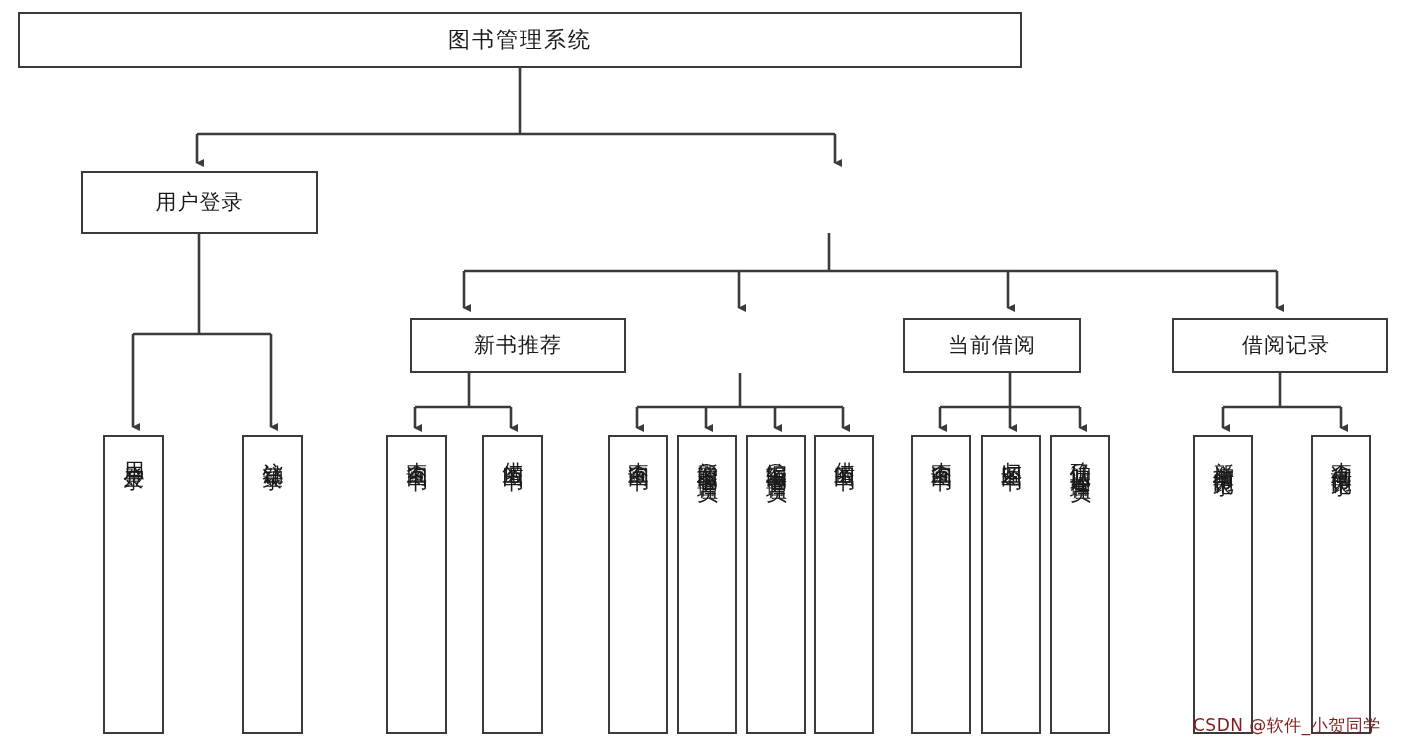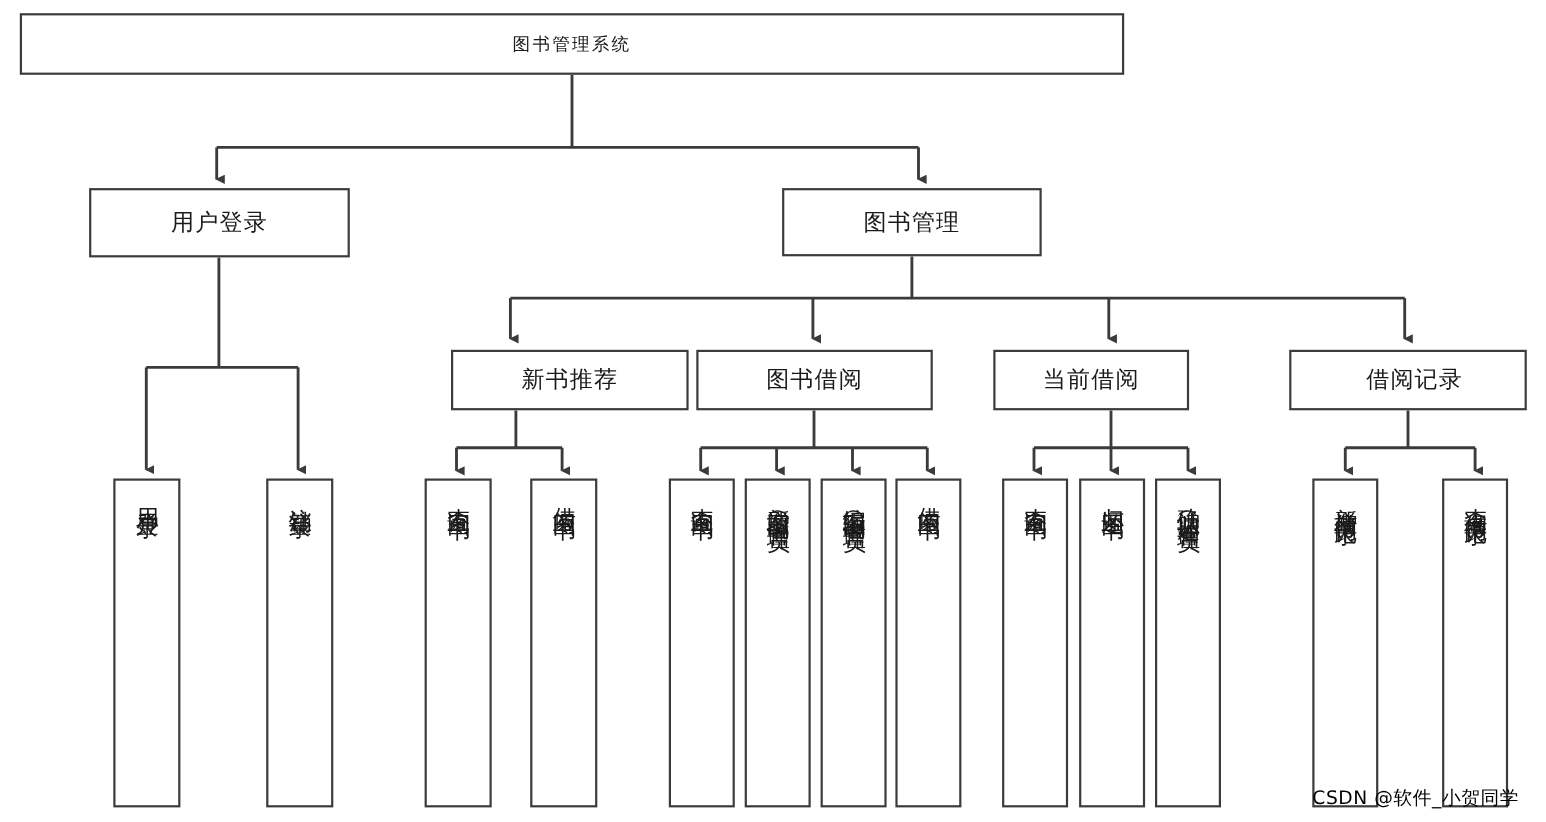--- a/index.html
+++ b/index.html
@@ -41,38 +41,38 @@
     text-align: center;
     line-height: 1.18;
     white-space: pre-line;
   }
   
   .node.h .label {
     font-size: 21px;
     letter-spacing: 1px;
   }
   .node.root .label {
-    font-size: 16px;
+    font-size: 22px;
     letter-spacing: 2px;
   }
   
   .node.v {
     align-items: flex-start;
     padding-top: 8px;
   }
   .node.v .label {
     writing-mode: vertical-rl;
     text-orientation: upright;
     font-size: 21px;
     letter-spacing: 3px;
     line-height: 1.1;
   }
   .watermark {
     position: absolute;
-    color: #000000;
+    color: #7f1d1d;
     font-size: 17px;
     letter-spacing: 0.5px;
     white-space: nowrap;
     z-index: 5;
   }
 </style>
 </head>
 <body>
 
 <div id="canvas">
@@ -128,31 +128,25 @@
   </svg>
 
   <div class="node h root" style="left:18px; top:12px; width:1004px; height:56px;">
     <span class="label">图书管理系统</span>
   </div>
 
   <div class="node h" style="left:81px; top:171px; width:237px; height:63px;">
     <span class="label">用户登录</span>
   </div>
 
-  <div class="node h" style="left:711px; top:171px; width:236px; height:62px;">
-    <span class="label">图书管理</span>
-  </div>
 
   <div class="node h" style="left:362px; top:318px; width:216px; height:55px;margin-left:48px;">
     <span class="label">新书推荐</span>
   </div>
 
-  <div class="node h" style="left:633px; top:318px; width:215px; height:55px;">
-    <span class="label">图书借阅</span>
-  </div>
 
   <div class="node h" style="left:903px; top:318px; width:178px; height:55px;">
     <span class="label">当前借阅</span>
   </div>
 
   <div class="node h" style="left:1172px; top:318px; width:216px; height:55px;padding-left:12px;">
     <span class="label">借阅记录</span>
   </div>
 
   <div class="node v" style="left:103px; top:435px; width:61px; height:299px;">

